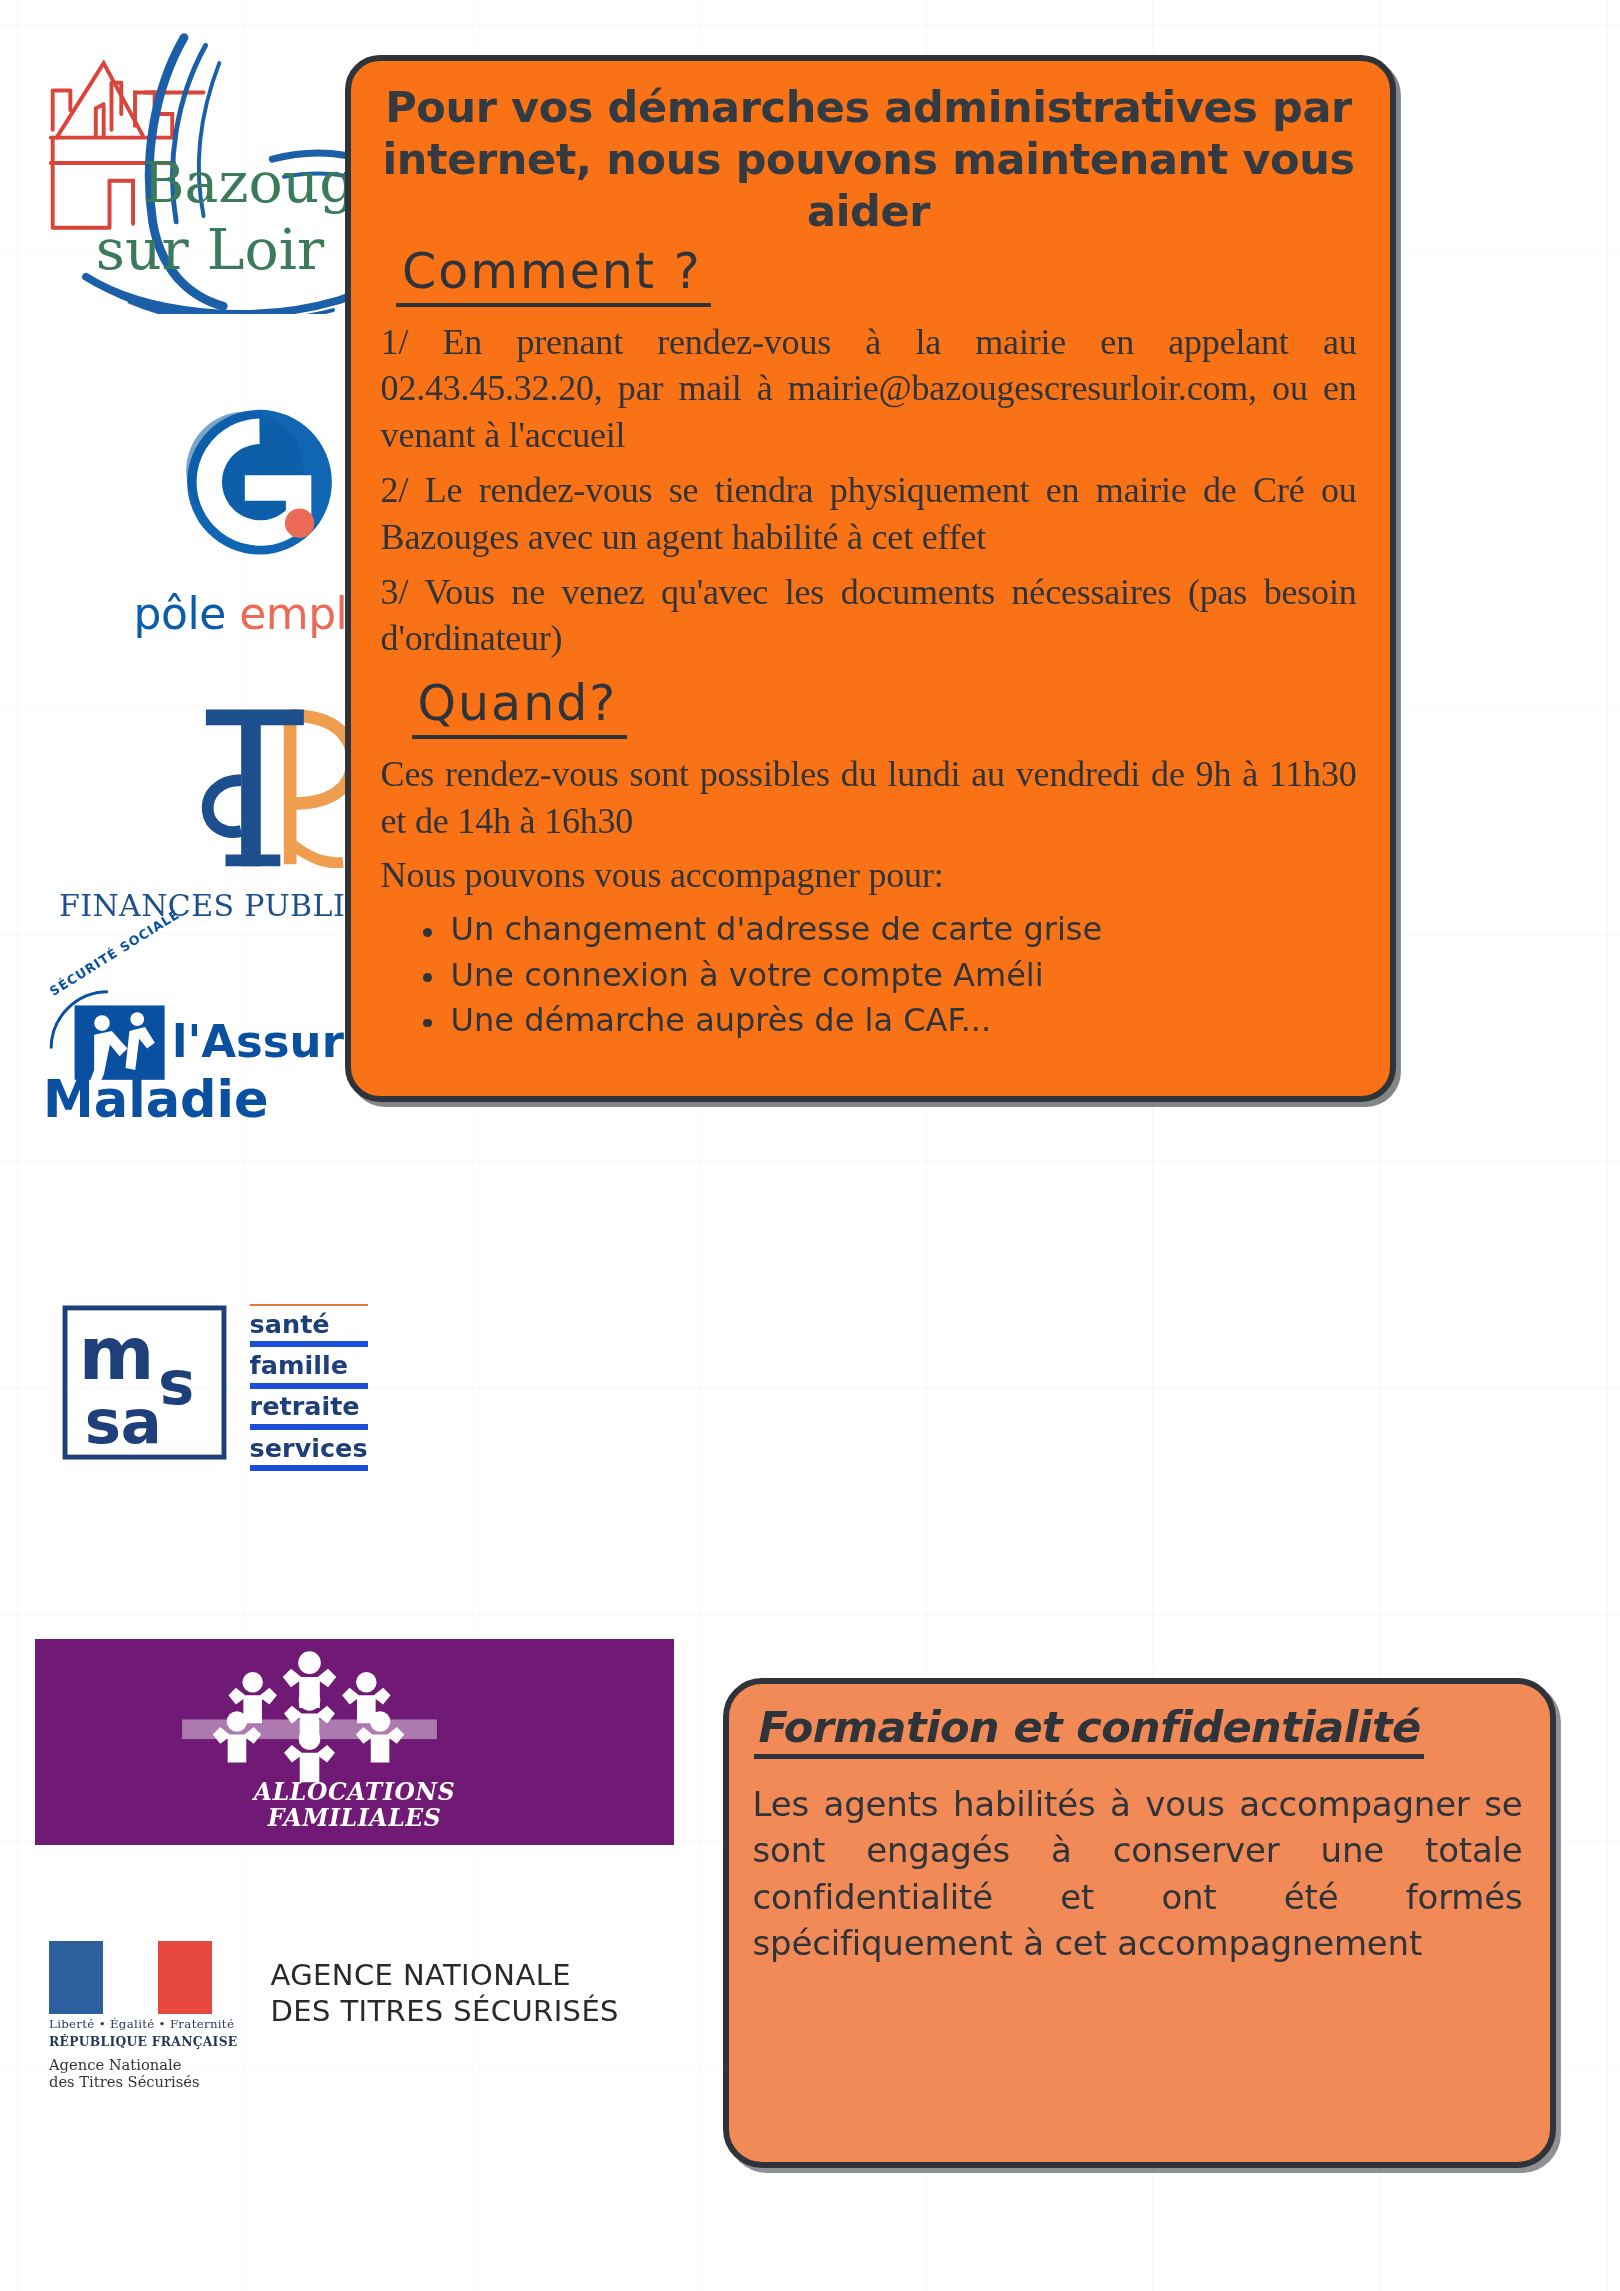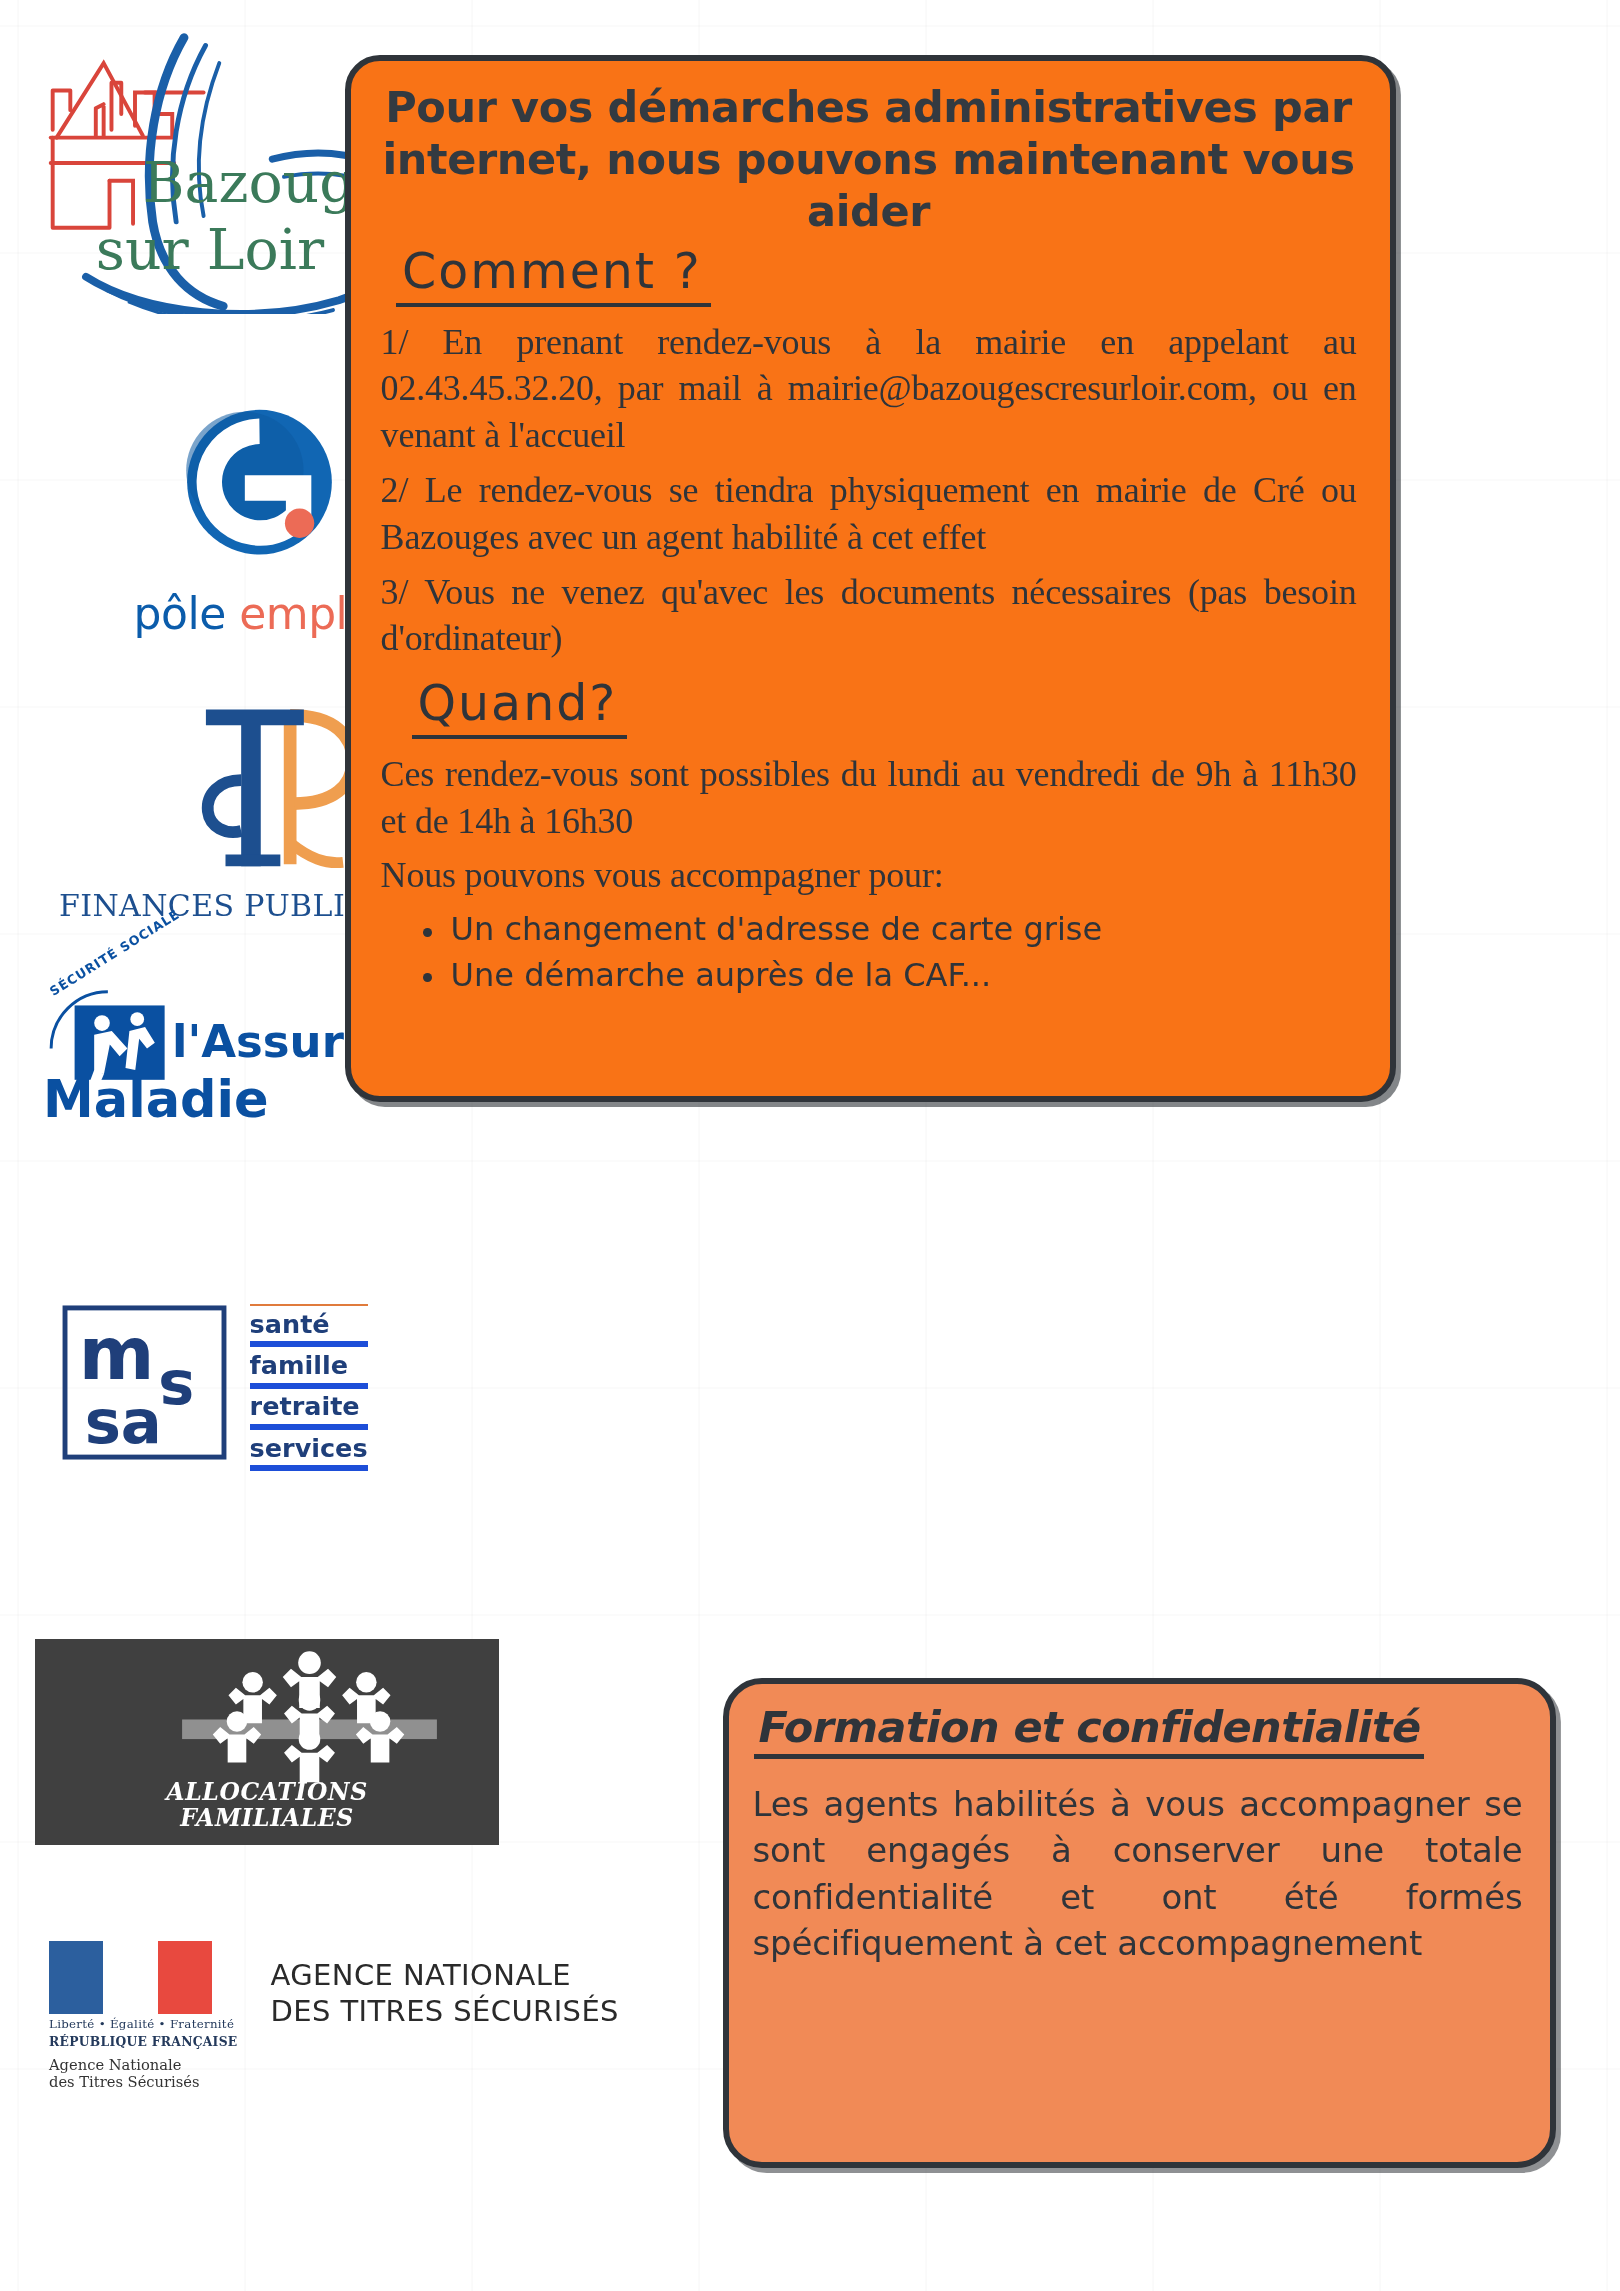--- a/index.html
+++ b/index.html
@@ -97,22 +97,22 @@
   .msa-item {
     border-bottom: 6px solid #1d4ed8;
     padding: 5.9px 0 3.9px 0;
     white-space: nowrap;
   }
   .msa-item:first-child { border-top: 2px solid #e07b3c; }
 
   
   #logo-caf { left: 35px; top: 1639px; width: 549px; height: 206px; }
   .caf-box {
-    width: 464px; height: 206px;
-    background: #404040;
+    width: 639px; height: 206px;
+    background: #701a75;
     position: relative;
   }
   .caf-words {
     position: absolute;
     left: 0; right: 0; bottom: 13.7px;
     text-align: center;
     color: #ffffff;
     font-family: "DejaVu Serif", serif;
     font-style: italic;
     font-weight: bold;
@@ -442,20 +442,21 @@
 
   <div class="hand-heading" style="margin-left:39px;">Quand?</div>
 
   <p class="body-text">Ces rendez-vous sont possibles du lundi au vendredi de 9h à 11h30 et de 14h à 16h30</p>
 
 
   <p class="body-text nojust">Nous pouvons vous accompagner pour:</p>
 
   <ul class="bullets">
     <li>Un changement d'adresse de carte grise</li>
+    <li>Une connexion à votre compte Améli</li>
     <li>Une démarche auprès de la CAF...</li>
   </ul>
 </div>
 
 <div class="panel-orange">
   <div class="orange-heading">Formation et confidentialité</div>
   <p class="orange-body">Les agents habilités à vous accompagner se sont engagés à conserver une totale confidentialité et ont été formés spécifiquement à cet accompagnement</p>
 </div>
 
 

